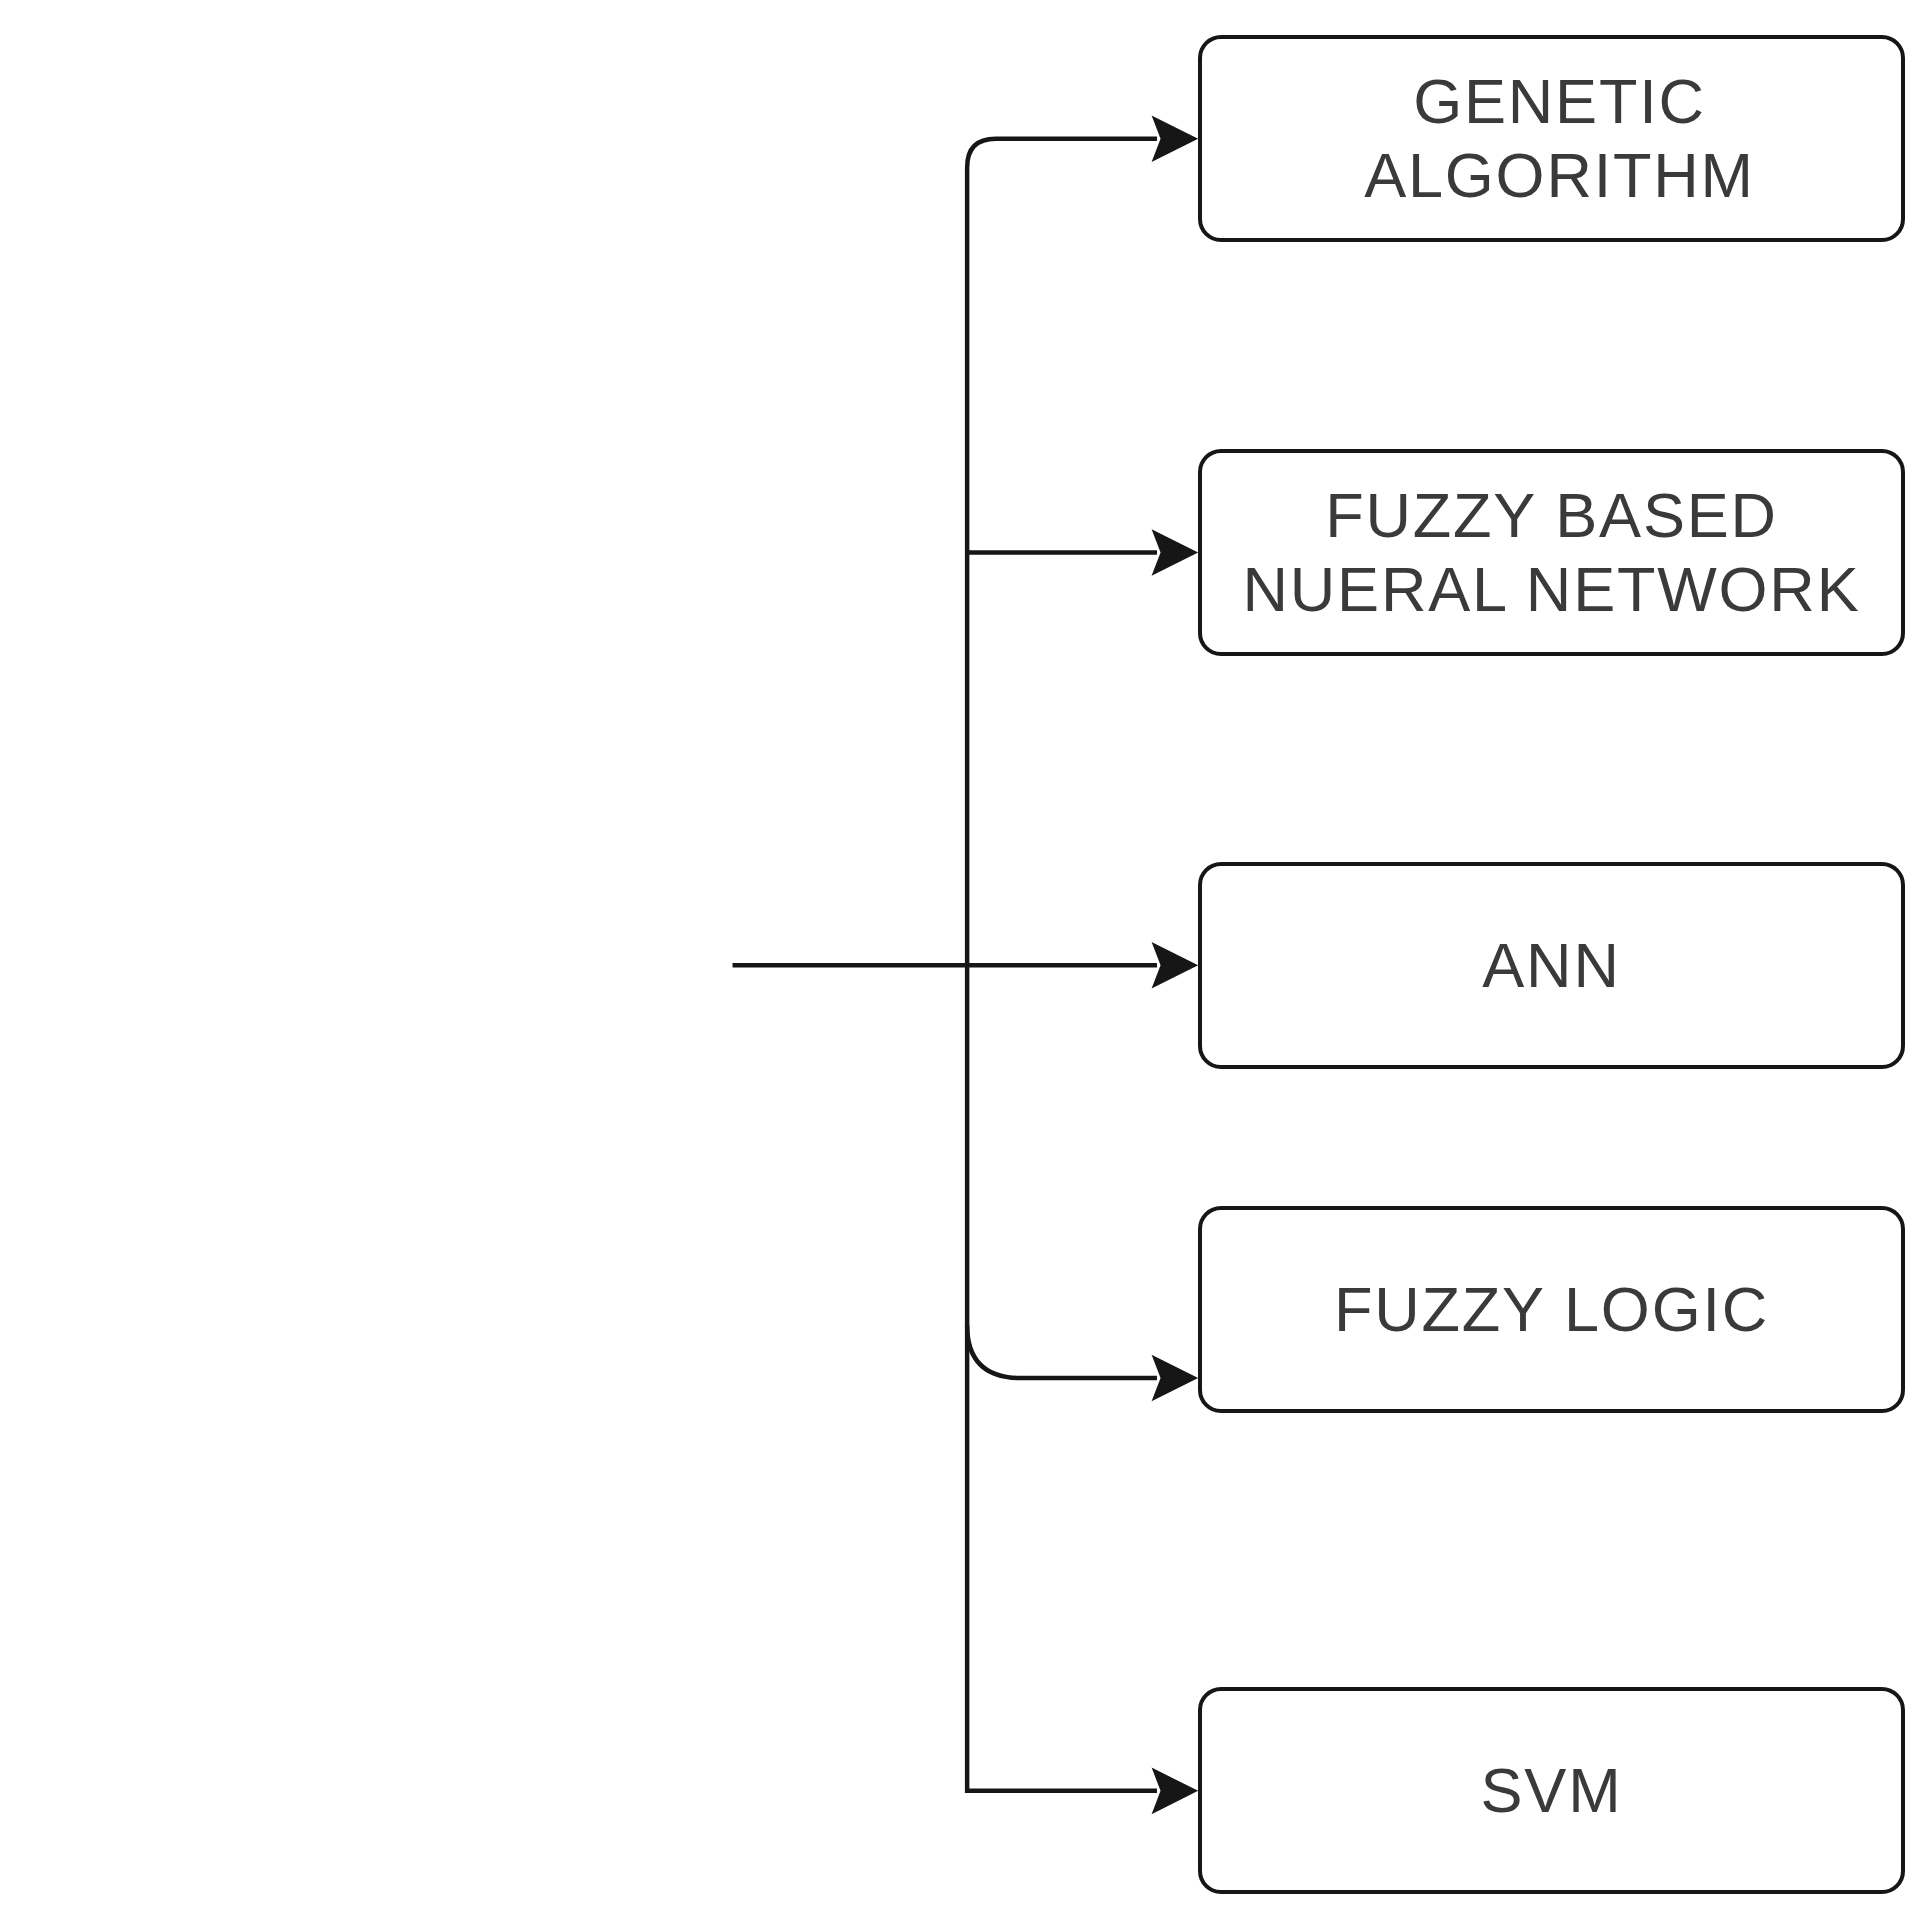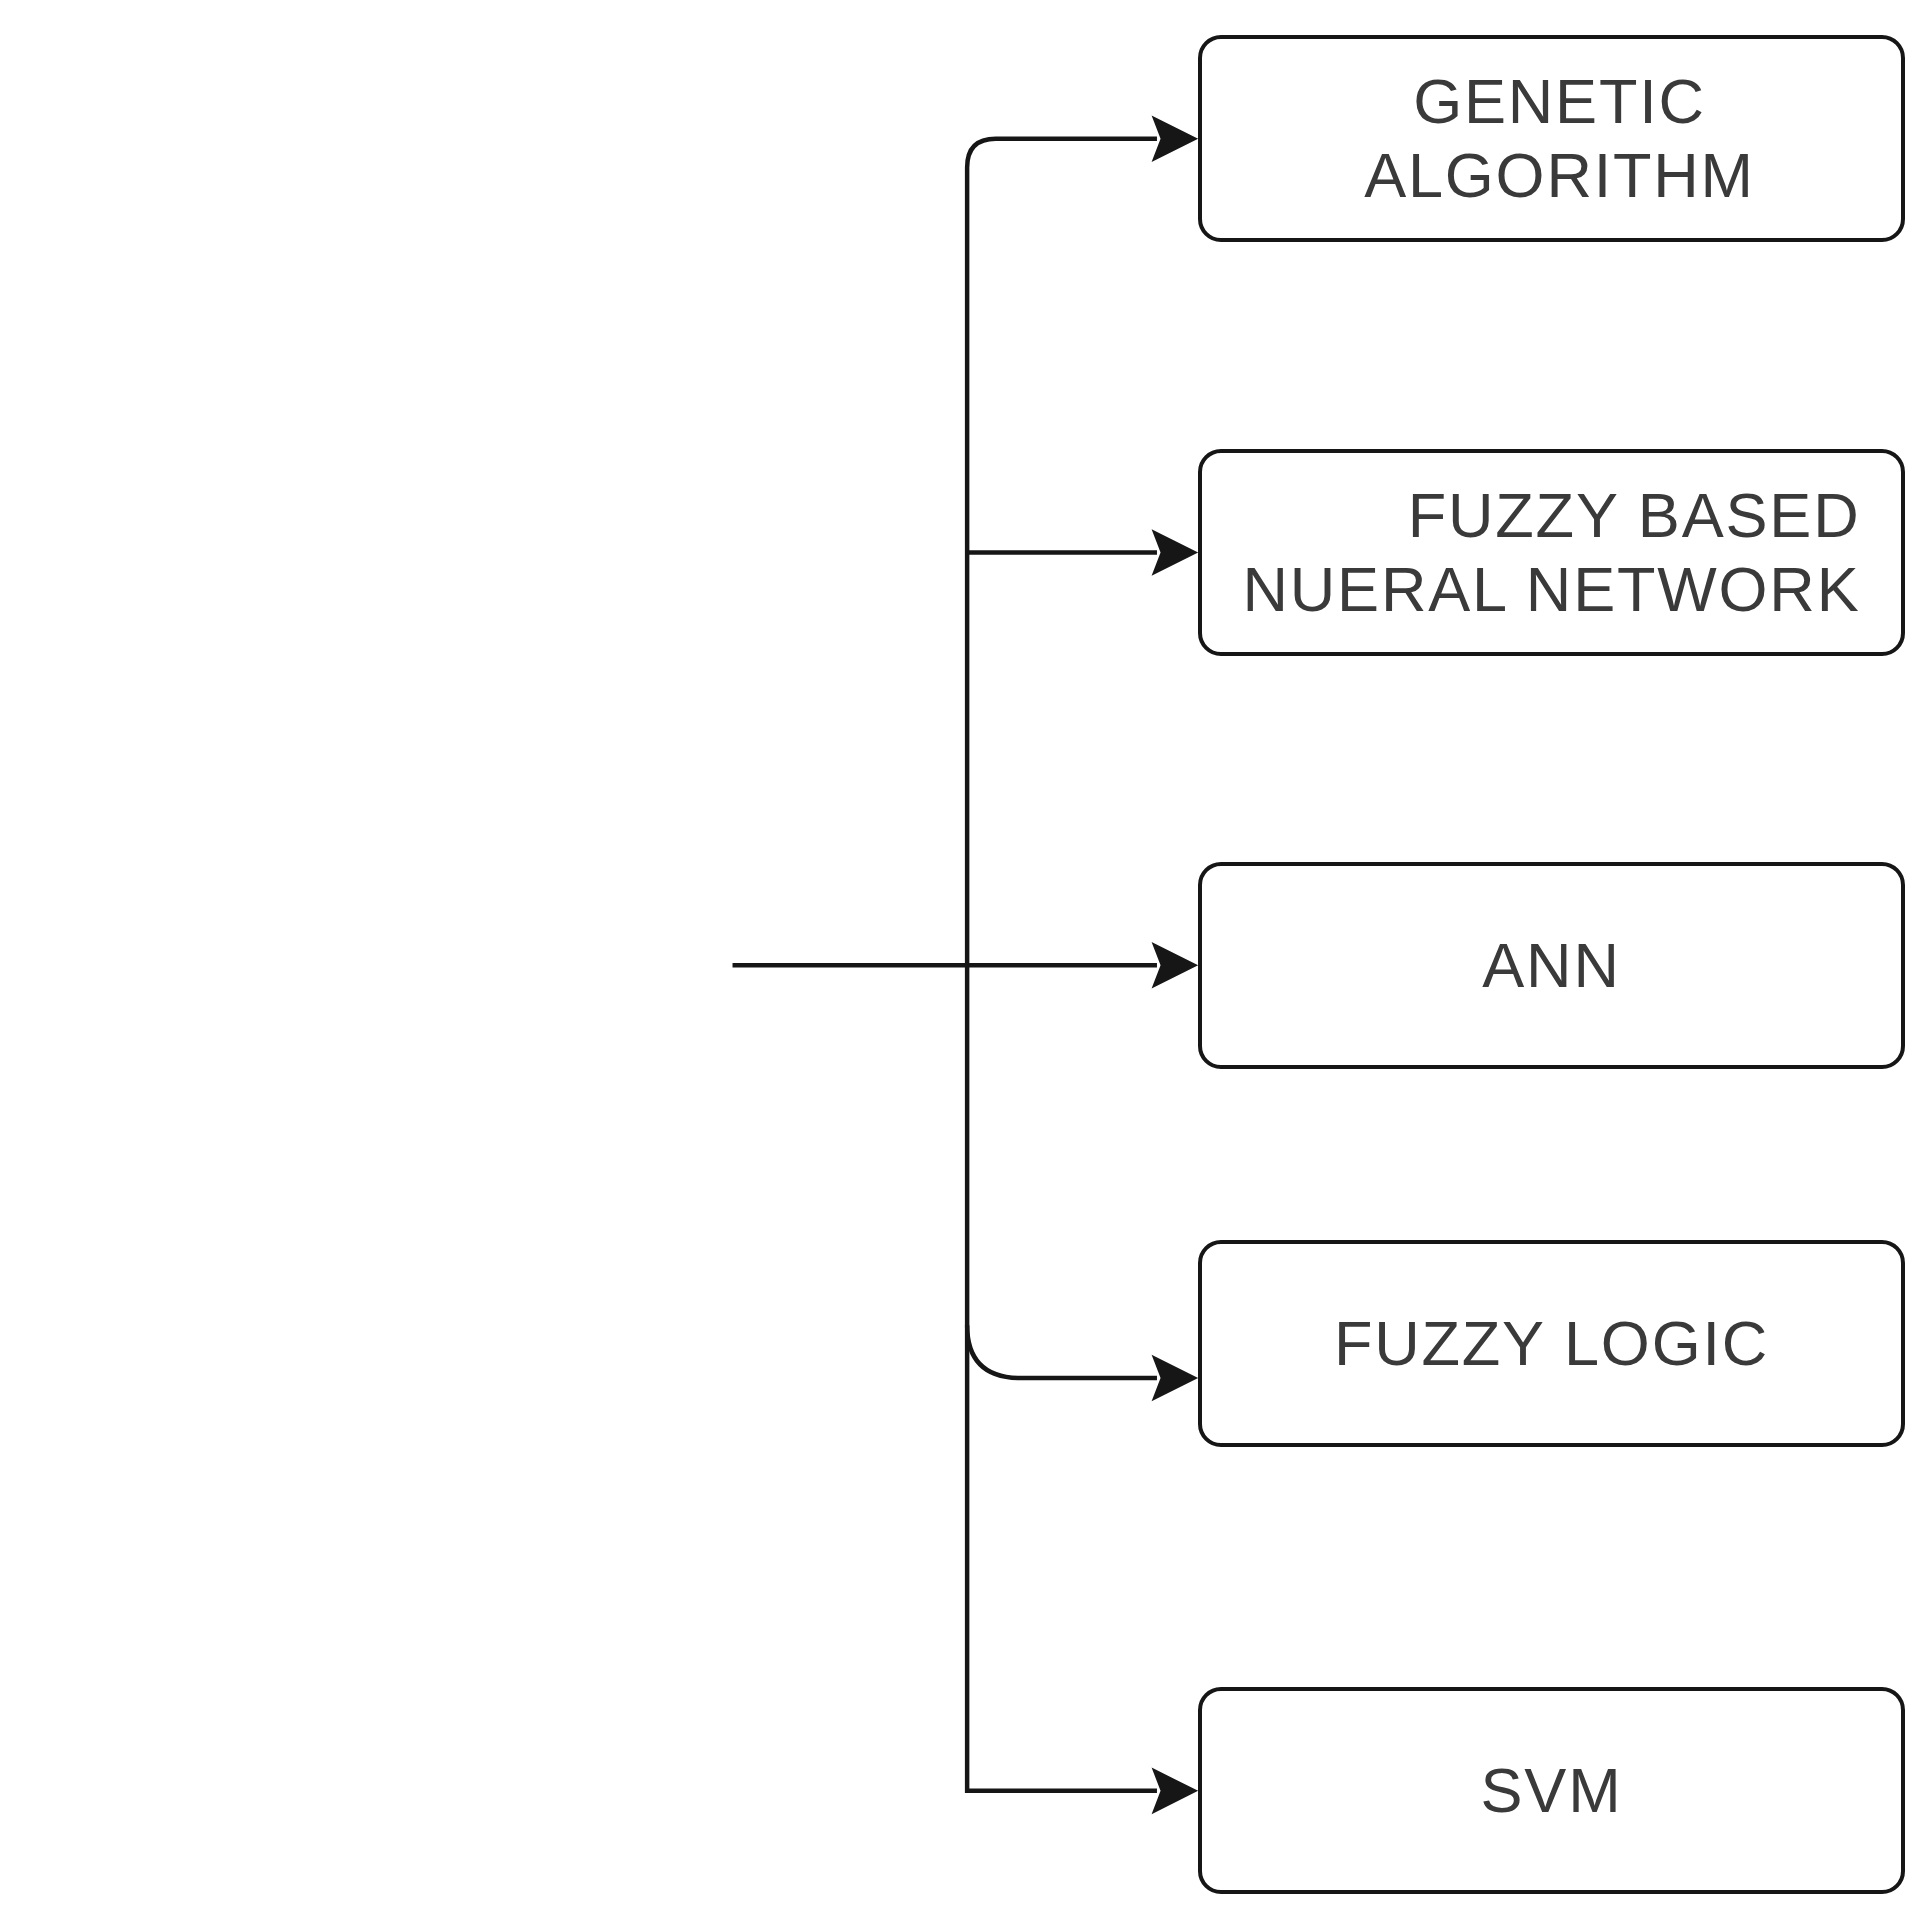--- a/index.html
+++ b/index.html
@@ -46,23 +46,23 @@
     top: 862px;
     width: 716px;
     height: 207px;
   }
   .node-child {
     left: 1198px;
     width: 707px;
     height: 207px;
   }
   .c0 { top: 35px; padding-left: 16px; }
-  .c1 { top: 449px; text-align: right; }
+  .c1 { top: 449px; }
   .c2 { top: 862px; }
-  .c3 { top: 1240px; }
+  .c3 { top: 1206px; }
   .c4 { top: 1687px; }
 </style>
 </head>
 <body>
 
 <div class="canvas">
 
   <svg class="connector-layer" viewBox="0 0 2153 2142" xmlns="http://www.w3.org/2000/svg">
 
     <path d="M 818 1078 H 1292" stroke="#161616" stroke-width="5" fill="none"></path>

